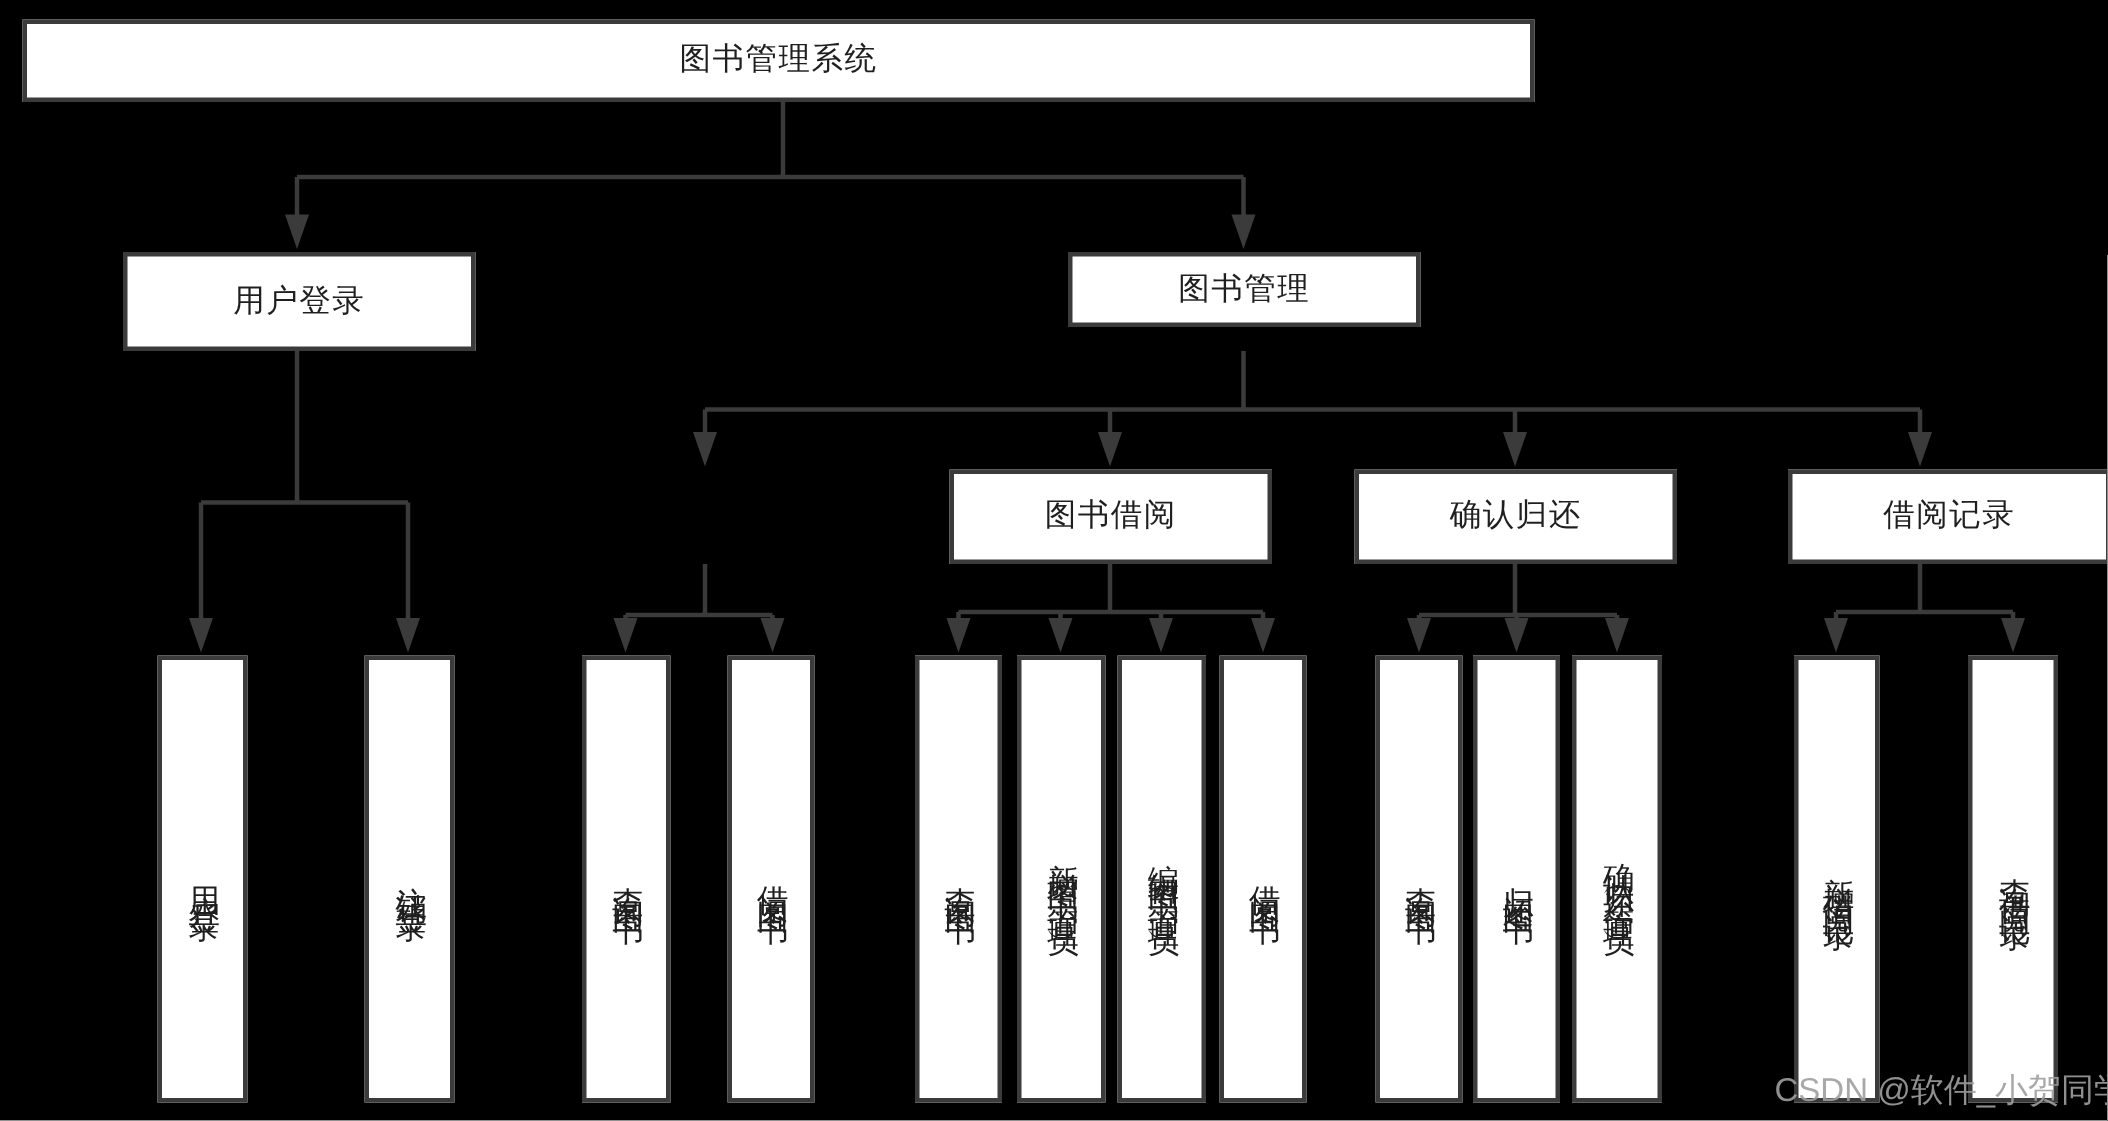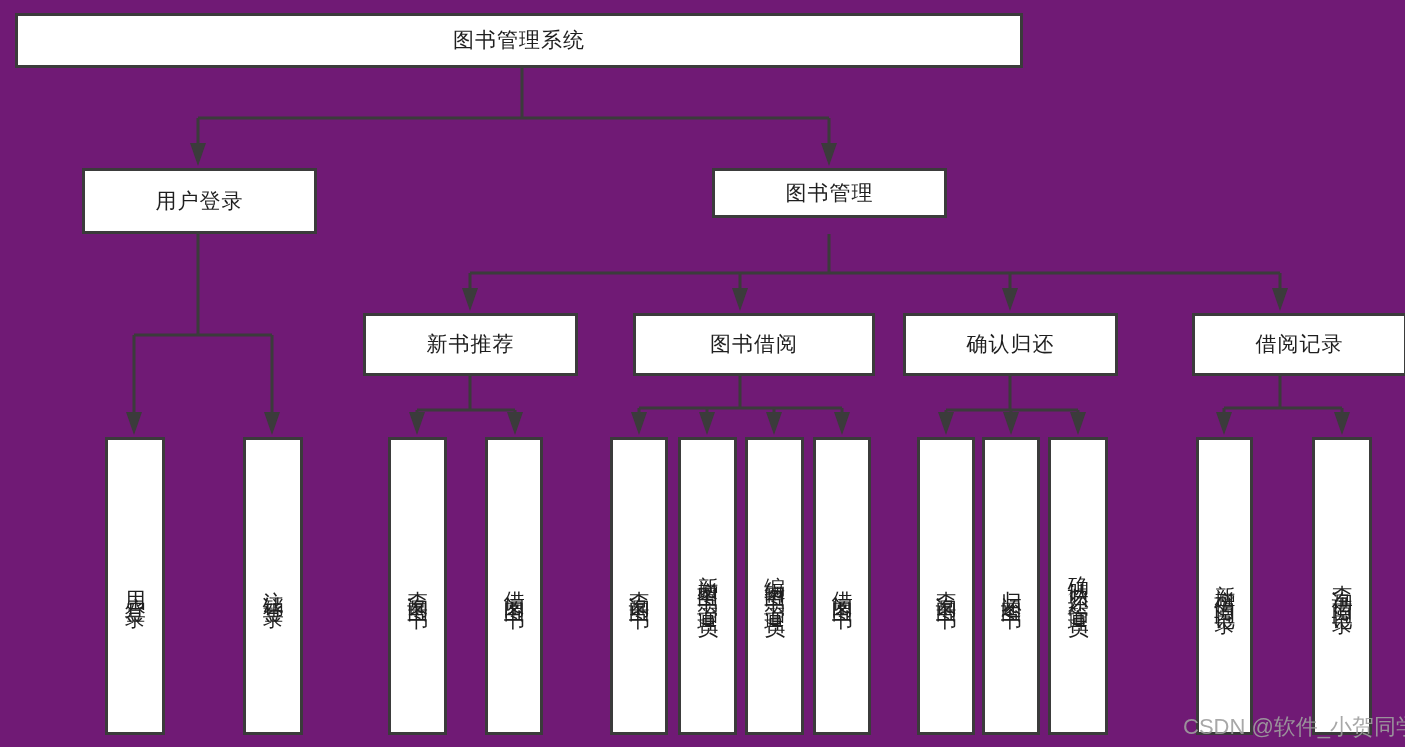--- a/index.html
+++ b/index.html
@@ -1,19 +1,19 @@
 <!DOCTYPE html>
 <html><head>
 <meta charset="utf-8">
 <style>
   html,body{margin:0;padding:0;background:#ffffff;}
   .canvas{
     position:relative;
     width:1405px;height:747px;
-    background:#701a75;
+    background:#000000;
     overflow:hidden;
     font-family:"Liberation Sans",sans-serif;
   }
   .connector-svg{position:absolute;left:0;top:0;pointer-events:none;}
   .node{
     position:absolute;
     box-sizing:border-box;
     border:3px solid #3b3b3b;
     background:#ffffff;
     display:flex;
@@ -83,22 +83,21 @@
       <path d="M1224,435 L1216,412 L1232,412 Z"></path>
       <path d="M1342,435 L1334,412 L1350,412 Z"></path>
     </g>
   </svg>
 
   <div class="node h" style="left:15px;top:13px;width:1008px;height:55px;">图书管理系统</div>
 
   <div class="node h" style="left:82px;top:168px;width:235px;height:66px;">用户登录</div>
   <div class="node h" style="left:712px;top:168px;width:235px;height:50px;">图书管理</div>
 
-  <div class="node h" style="left:363px;top:313px;width:215px;height:63px;">新书推荐</div>
-  <div class="node h" style="left:633px;top:313px;width:242px;height:63px;">图书借阅</div>
+  <div class="node h" style="left:633px;top:313px;width:215px;height:63px;">图书借阅</div>
   <div class="node h" style="left:903px;top:313px;width:215px;height:63px;">确认归还</div>
   <div class="node h" style="left:1192px;top:313px;width:215px;height:63px;">借阅记录</div>
 
   <div class="node v" style="left:105px;top:437px;width:60px;height:298px;">用户登录</div>
   <div class="node v" style="left:243px;top:437px;width:60px;height:298px;">注销登录</div>
 
   <div class="node v" style="left:388px;top:437px;width:59px;height:298px;">查询图书</div>
   <div class="node v" style="left:485px;top:437px;width:58px;height:298px;">借阅图书</div>
 
   <div class="node v" style="left:610px;top:437px;width:58px;height:298px;">查询图书</div>

